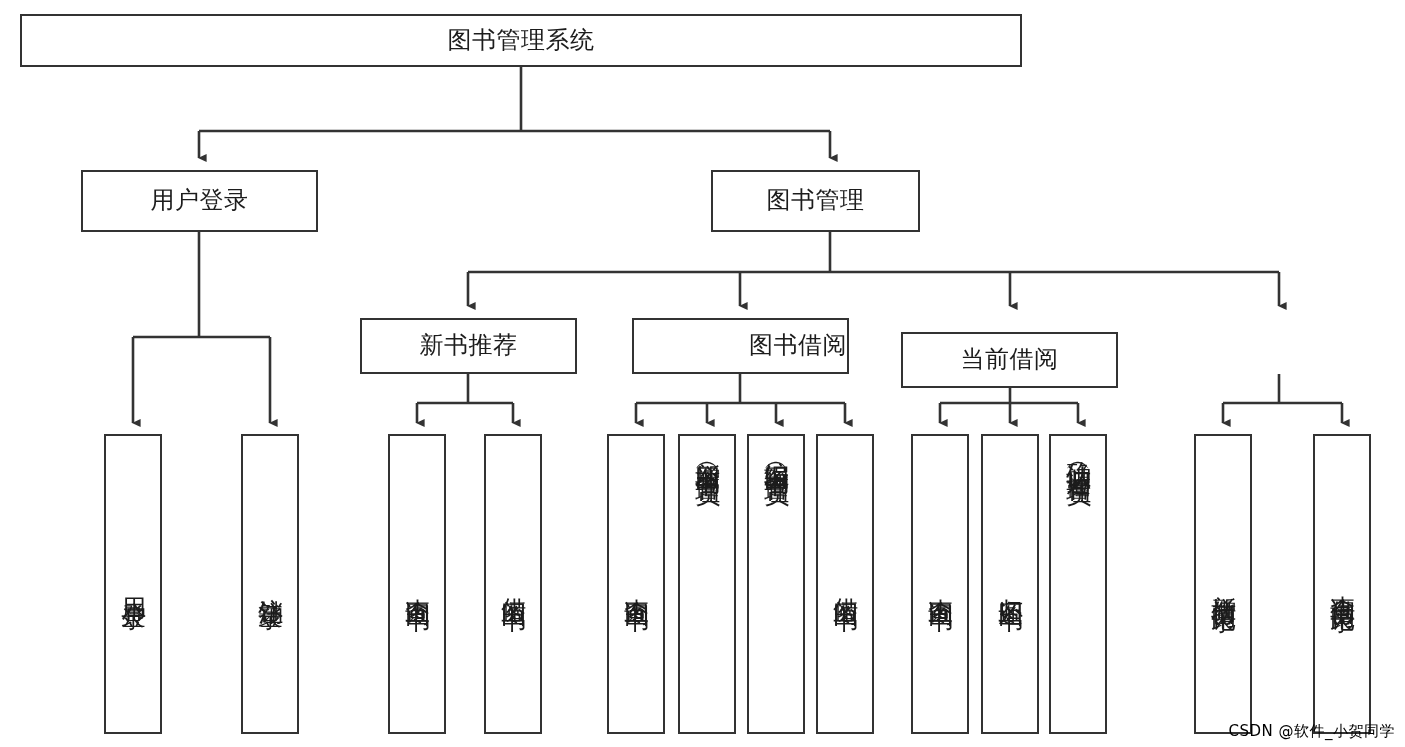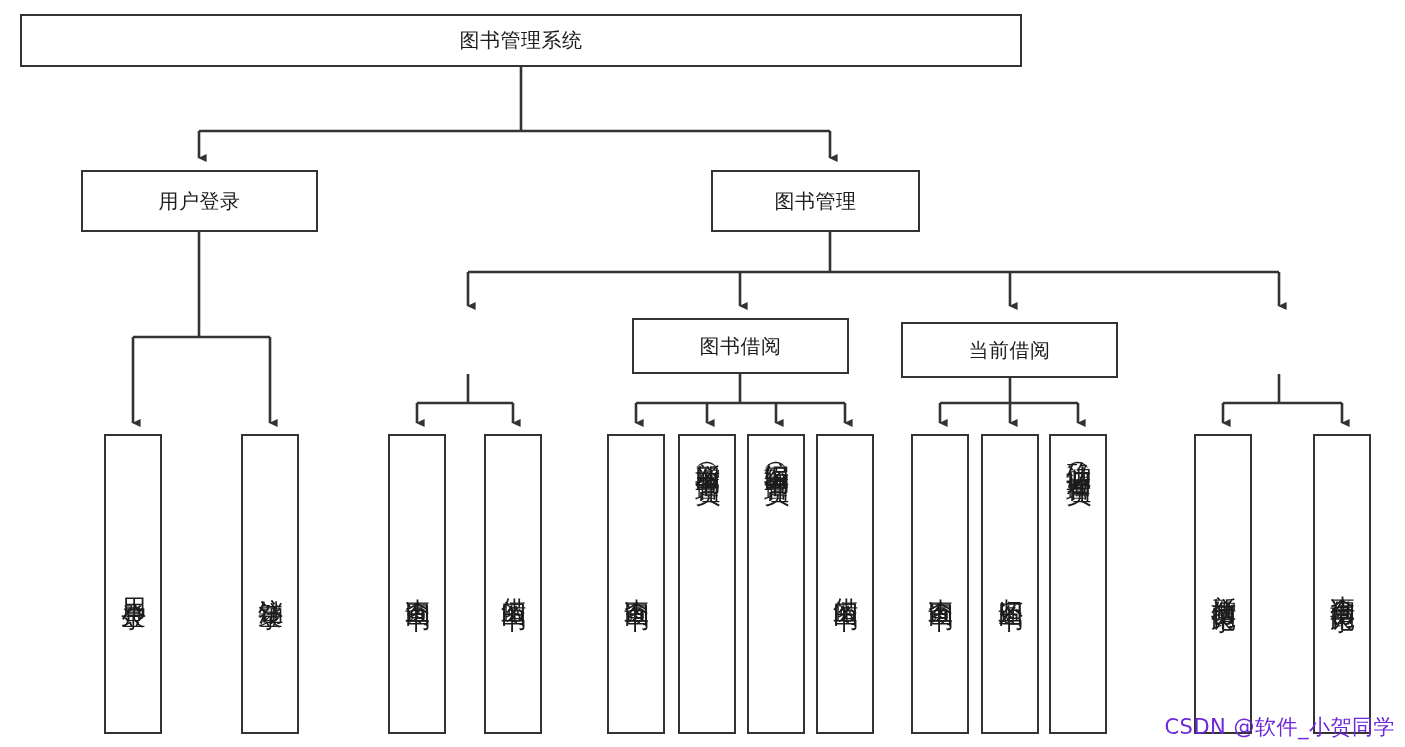--- a/index.html
+++ b/index.html
@@ -31,21 +31,21 @@
     position: absolute;
     box-sizing: border-box;
     background: #ffffff;
     border: 2.5px solid #333333;
     display: flex;
     align-items: center;
     justify-content: center;
     z-index: 3;
   }
   .node-label {
-    font-size: 20px;
+    font-size: 24px;
     line-height: 1.05;
     letter-spacing: 0.5px;
     color: #1c1c1c;
     white-space: nowrap;
     text-align: center;
   }
   
   .node.vertical {
     align-items: flex-start;
     justify-content: center;
@@ -60,22 +60,22 @@
     white-space: nowrap;
   }
   .node.vertical.centered {
     align-items: center;
     padding-top: 0;
   }
   #watermark {
     position: absolute;
     right: 10px;
     bottom: 6px;
-    font-size: 21px;
-    color: #6d28d9;
+    font-size: 15px;
+    color: #000000;
     letter-spacing: 0.5px;
     z-index: 6;
     white-space: nowrap;
     font-family: "DejaVu Sans", "Liberation Sans", sans-serif;
   }
 </style>
 </head>
 <body>
 
 <div id="diagram-root">
@@ -134,24 +134,27 @@
     <span class="node-label">图书管理系统</span>
   </div>
 
   <div class="node" style="left:81px; top:170px; width:237px; height:62px;">
     <span class="node-label">用户登录</span>
   </div>
   <div class="node" style="left:711px; top:170px; width:209px; height:62px;">
     <span class="node-label">图书管理</span>
   </div>
 
-  <div class="node" style="left:632px; top:318px; width:217px; height:56px;">
+  <div class="node" style="left:360px; top:318px; width:217px; height:56px;">
+    <span class="node-label">新书推荐</span>
+  </div>
+  <div class="node" style="left:632px; top:318px; width:217px; height:56px;justify-content:flex-end;">
     <span class="node-label">图书借阅</span>
   </div>
-  <div class="node" style="left:901px; top:322px; width:217px; height:56px;">
+  <div class="node" style="left:901px; top:332px; width:217px; height:56px;">
     <span class="node-label">当前借阅</span>
   </div>
 
   <div class="node vertical centered" style="left:104px; top:434px; width:58px; height:300px;">
     <span class="node-label">用户登录</span>
   </div>
   <div class="node vertical centered" style="left:241px; top:434px; width:58px; height:300px;">
     <span class="node-label">注销登录</span>
   </div>
 

